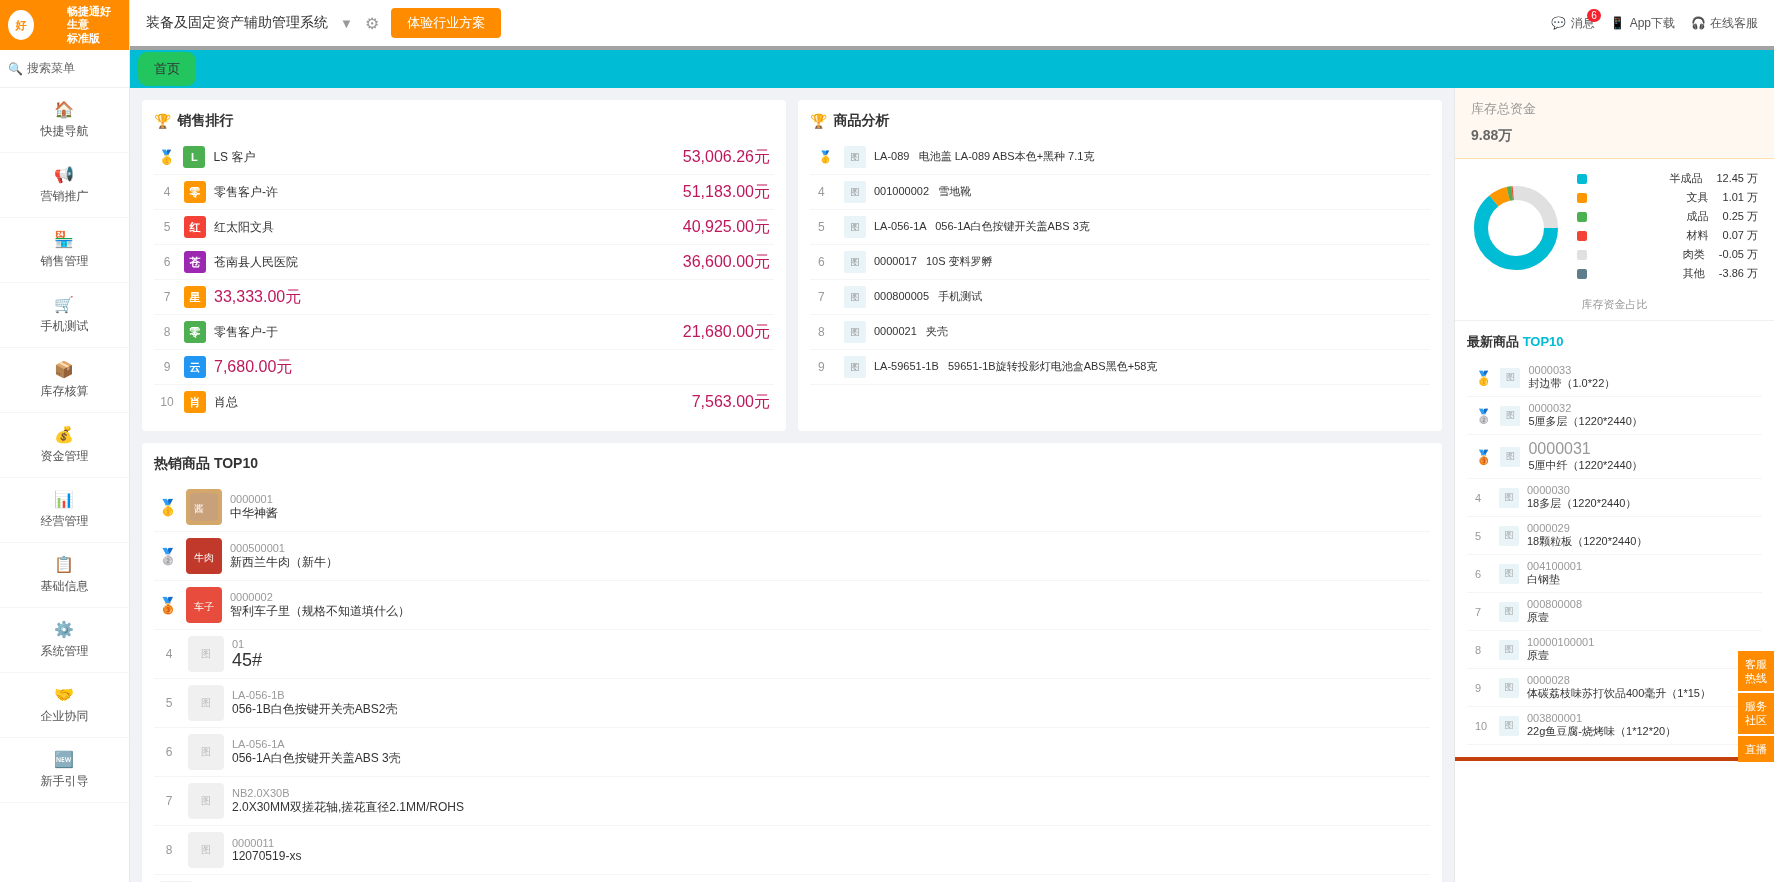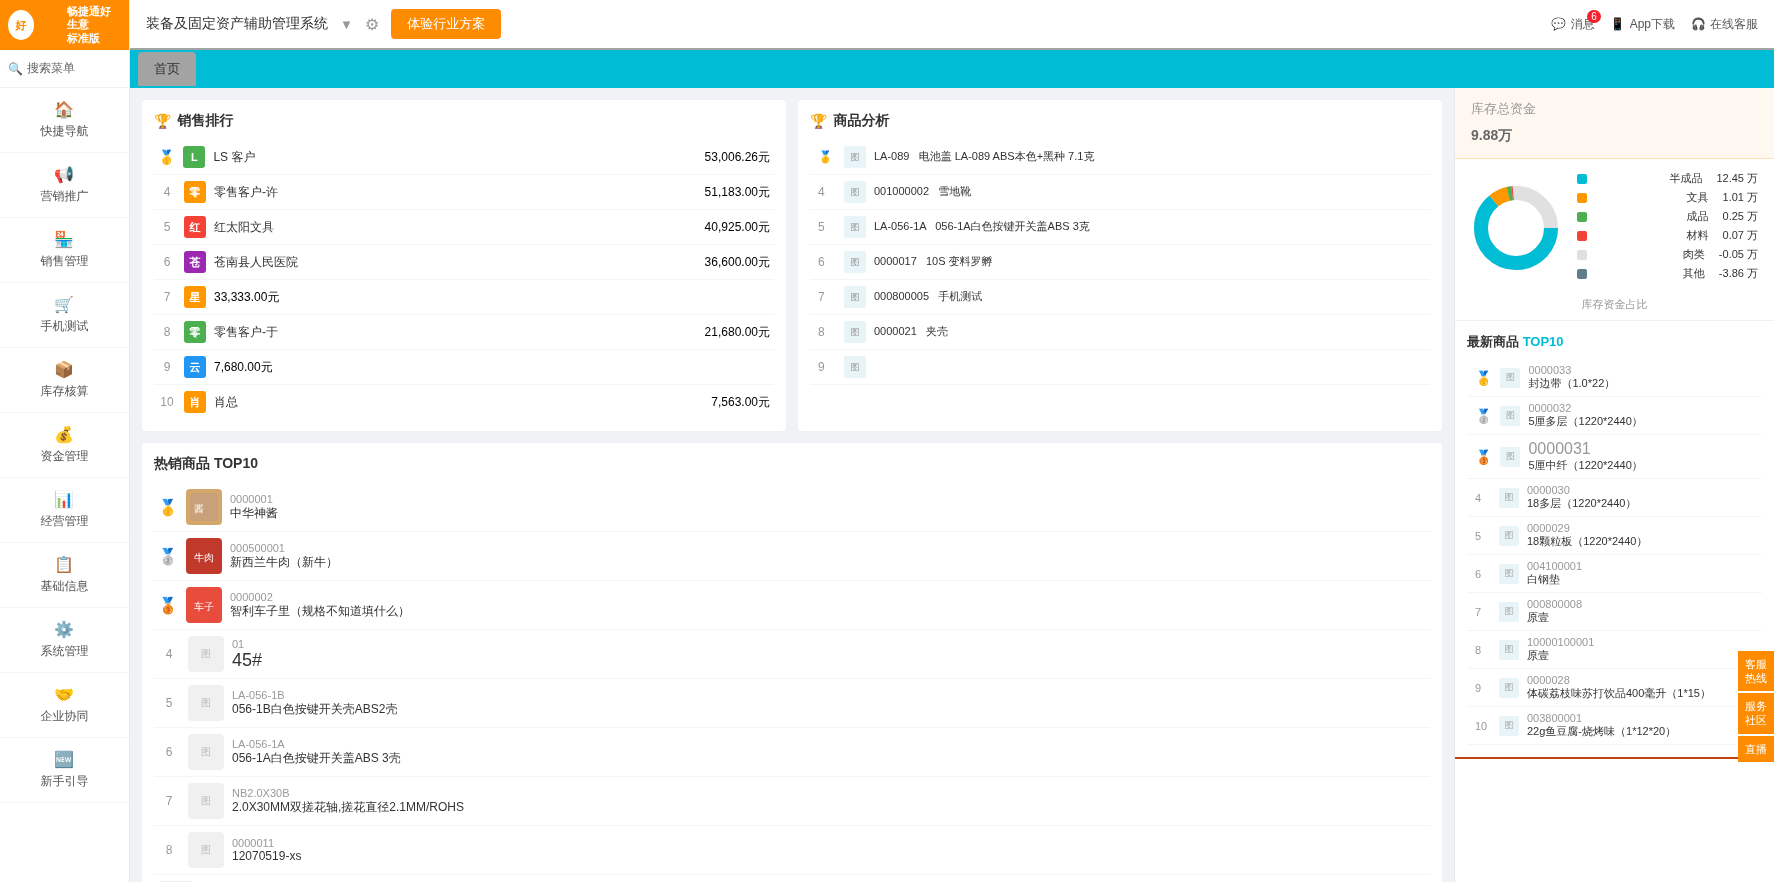--- a/index.html
+++ b/index.html
@@ -68,21 +68,21 @@
     
     .main-area {
       flex: 1;
       display: flex;
       flex-direction: column;
       overflow: hidden;
     }
     .topbar {
       height: 50px;
       background: #fff;
-      border-bottom: 2px solid #a3a3a3;
+      border-bottom: 4px solid #a3a3a3;
       display: flex;
       align-items: center;
       padding: 0 16px;
       gap: 12px;
     }
     .topbar-title {
       font-size: 14px;
       color: #333;
     }
     .topbar-arrow { color: #999; }
@@ -132,22 +132,23 @@
     }
     .nav-tab {
       padding: 8px 16px;
       color: #fff;
       font-size: 13px;
       cursor: pointer;
       background: rgba(255,255,255,0.2);
       border-radius: 4px 4px 0 0;
     }
     .nav-tab.active {
-      background: #a3a3a3;
+      background: #22c55e;
       color: #333;
+      border-radius: 9px;
     }
 
     
     .content {
       flex: 1;
       display: flex;
       overflow: hidden;
       background: #f0f2f5;
     }
 
@@ -210,21 +211,21 @@
       border-radius: 3px;
       display: flex;
       align-items: center;
       justify-content: center;
       color: #fff;
       font-size: 11px;
       font-weight: bold;
       flex-shrink: 0;
     }
     .customer-name { flex: 1; font-size: 12px; color: #333; }
-    .customer-amount { font-size: 12px; color: #000000; white-space: nowrap; }
+    .customer-amount { font-size: 16px; color: #be185d; white-space: nowrap; }
 
     
     .product-row {
       display: flex;
       align-items: center;
       padding: 6px 8px;
       border-bottom: 1px solid #f5f5f5;
       gap: 8px;
     }
     .product-rank { width: 18px; font-size: 12px; color: #999; flex-shrink: 0; }
@@ -295,21 +296,21 @@
       height: 10px;
       border-radius: 2px;
       flex-shrink: 0;
     }
     .legend-label { flex: 1; }
     .legend-value { color: #333; font-size: 11px; white-space: nowrap; }
 
     
     .rp-section {
       padding: 12px;
-      border-bottom: 2px solid #c2410c;
+      border-bottom: 4px solid #c2410c;
     }
     .rp-title {
       font-size: 13px;
       font-weight: bold;
       color: #333;
       margin-bottom: 8px;
     }
     .rp-top-badge {
       color: #00bcd4;
       font-weight: bold;
@@ -567,20 +568,21 @@
             <div class="product-info">000800005 &nbsp; 手机测试</div>
           </div>
           <div class="product-row">
             <span class="product-rank">8</span>
             <div class="product-img">图</div>
             <div class="product-info">0000021 &nbsp; 夹壳</div>
           </div>
           <div class="product-row">
             <span class="product-rank">9</span>
             <div class="product-img">图</div>
+            <div class="product-info">LA-59651-1B &nbsp; 59651-1B旋转投影灯电池盒ABS黑色+58克</div>
           </div>
         </div>
       </div>
 
       <div class="card">
         <div class="section-title">
           <span>热销商品 TOP10</span>
         </div>
 
         <div class="hot-product-row">

